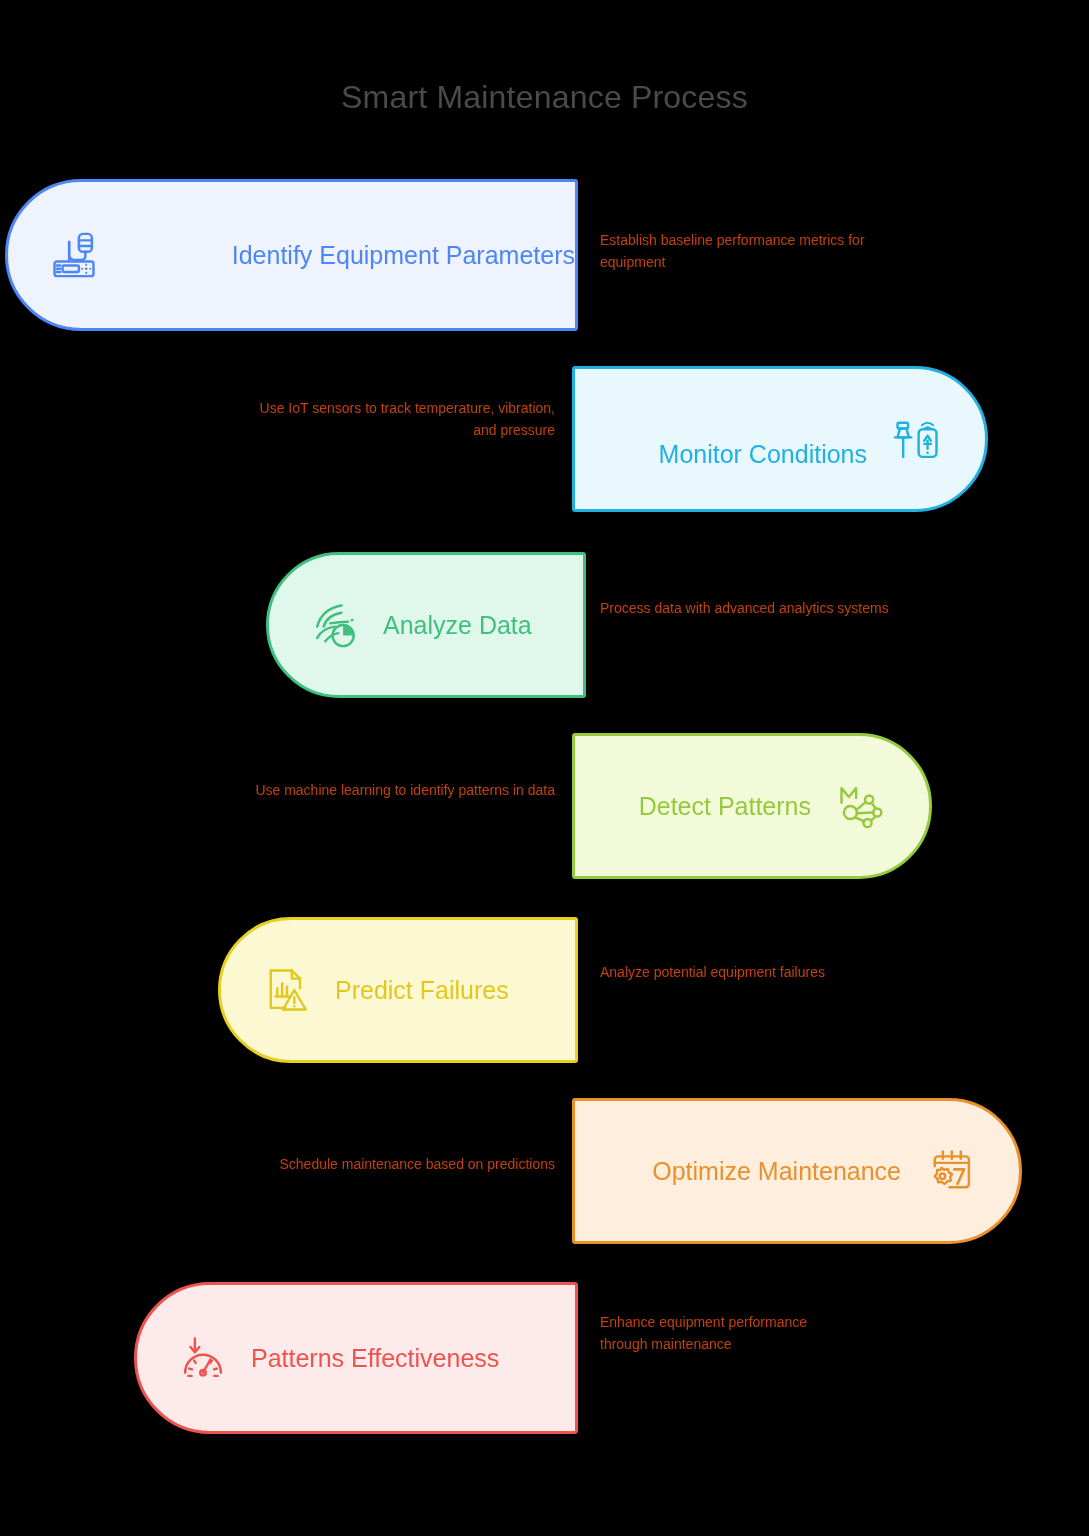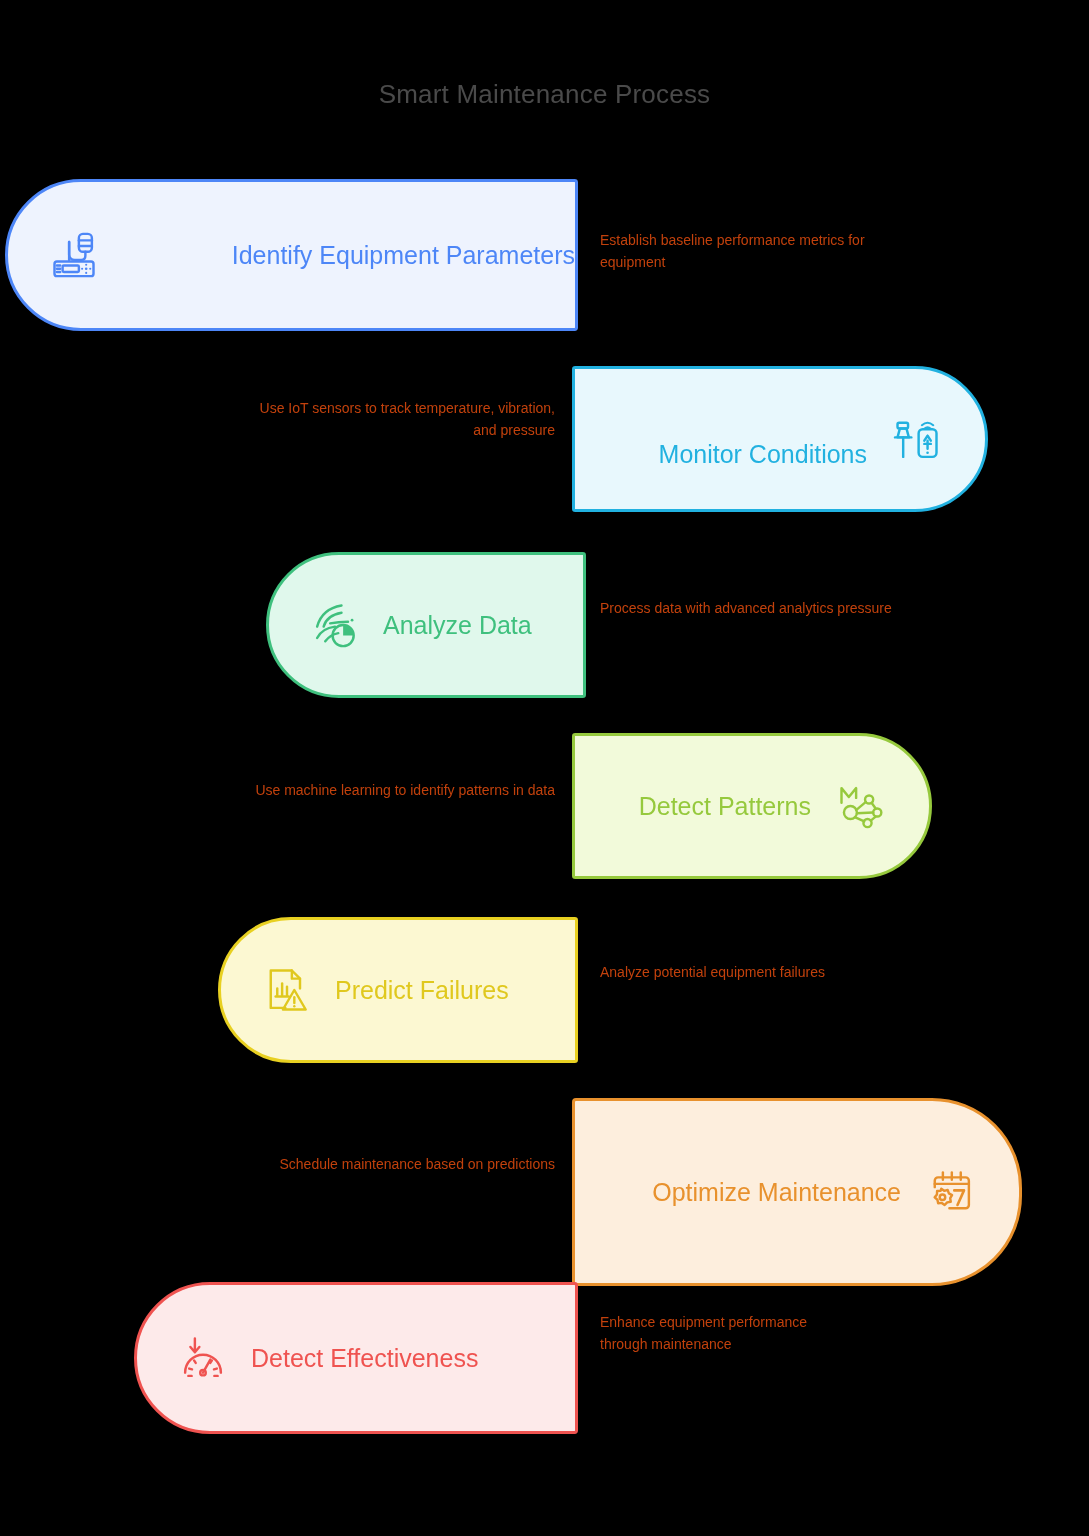--- a/index.html
+++ b/index.html
@@ -16,21 +16,21 @@
     height: 1536px;
     background: #000000;
   }
 
   .page-title {
     position: absolute;
     top: 79px;
     left: 0;
     width: 1089px;
     text-align: center;
-    font-size: 26px;
+    font-size: 32px;
     font-weight: 400;
     color: #4a4a4a;
     letter-spacing: 0.2px;
   }
 
   .step-row { position: absolute; }
 
   
   .bar {
     position: absolute;
@@ -129,21 +129,21 @@
         <path d="M18 34 Q22 20 40 17"></path>
         <path d="M10 48 Q16 36 32 34"></path>
         <path d="M20 52 Q26 44 36 42"></path>
         <path d="M26 30 Q36 28 48 28"></path>
         <circle cx="53" cy="26" r="1.7" fill="#3fc07e" stroke="none"></circle>
         <circle cx="42" cy="45" r="13"></circle>
         <path d="M42 45 L42 32 A13 13 0 0 1 55 45 Z" fill="#3fc07e" stroke="none"></path>
       </svg>
       <span class="bar-label" style="color:#3fc07e;">Analyze Data</span>
     </div>
-    <div class="desc on-right" style="left:600px; top:598px; width:310px;">Process data with advanced analytics pressure</div>
+    <div class="desc on-right" style="left:600px; top:598px; width:310px;">Process data with advanced analytics systems</div>
   </div>
 
   <div class="step-row">
     <div class="bar right" style="left:572px; top:733px; width:360px; height:146px; border-color:#96c93d; background:#f2fada;">
       <span class="bar-label" style="color:#96c93d;">Detect Patterns</span>
       <svg class="bar-icon" viewBox="0 0 64 64" fill="none" stroke="#96c93d" stroke-width="3" stroke-linecap="round" stroke-linejoin="round">
         <path d="M8 28 L8 10 L17 21 L26 10 L26 22"></path>
         <circle cx="19" cy="40" r="8"></circle>
         <circle cx="42" cy="24" r="5"></circle>
         <circle cx="52" cy="40" r="5"></circle>
@@ -170,21 +170,21 @@
         <path d="M41 32 L55 56 L27 56 Z"></path>
         <line x1="41" y1="41" x2="41" y2="48"></line>
         <circle cx="41" cy="52" r="1.5" fill="#e0c81e" stroke="none"></circle>
       </svg>
       <span class="bar-label" style="color:#e0c81e;">Predict Failures</span>
     </div>
     <div class="desc on-right" style="left:600px; top:962px; width:320px;">Analyze potential equipment failures</div>
   </div>
 
   <div class="step-row">
-    <div class="bar right" style="left:572px; top:1098px; width:450px; height:188px; border-color:#e8912d; background:#fdeedd;padding-left:24px;">
+    <div class="bar right" style="left:572px; top:1098px; width:450px; height:146px; border-color:#e8912d; background:#fdeedd;padding-left:24px;">
       <span class="bar-label" style="color:#e8912d;">Optimize Maintenance</span>
       <svg class="bar-icon" viewBox="0 0 64 64" fill="none" stroke="#e8912d" stroke-width="3" stroke-linecap="round" stroke-linejoin="round">
         <path d="M16 14 L50 14 A4 4 0 0 1 54 18 L54 48 A4 4 0 0 1 50 52 L30 52 M16 14 A4 4 0 0 0 12 18 L12 26"></path>
         <line x1="12" y1="22" x2="54" y2="22"></line>
         <line x1="22" y1="8" x2="22" y2="17"></line>
         <line x1="33" y1="8" x2="33" y2="17"></line>
         <line x1="44" y1="8" x2="44" y2="17"></line>
         <path d="M36 30 L48 30 L40 48" stroke-width="3.2"></path>
         <path d="M20 28 l3.6 2.6 4.3 -1.1 1.5 4.2 3.9 2.1 -2.3 3.8 0.7 4.4 -4.4 0.8 -3.1 3.2 -3.6 -2.6 -4.4 0.5 -0.9 -4.4 -3.4 -2.9 2.8 -3.4 0.2 -4.4 4.4 -0.3 Z"></path>
         <circle cx="21.5" cy="38.5" r="3.4"></circle>
@@ -200,18 +200,18 @@
         <path d="M32 50 L41 34" stroke-width="3"></path>
         <circle cx="32" cy="50" r="3.4"></circle>
         <line x1="21" y1="35" x2="23" y2="38"></line>
         <line x1="43" y1="35" x2="41" y2="38"></line>
         <line x1="15" y1="45" x2="18.5" y2="46"></line>
         <line x1="49" y1="45" x2="45.5" y2="46"></line>
         <line x1="14" y1="54" x2="18" y2="54"></line>
         <line x1="50" y1="54" x2="46" y2="54"></line>
         <path d="M22 8 L22 24 M16.5 18.5 L22 25 L27.5 18.5"></path>
       </svg>
-      <span class="bar-label" style="color:#ef5350;">Detect Effectiveness</span>
+      <span class="bar-label" style="color:#ef5350;">Patterns Effectiveness</span>
     </div>
     <div class="desc on-right" style="left:600px; top:1312px; width:230px;">Enhance equipment performance through maintenance</div>
   </div>
 
 </div>
 
 </body></html>

